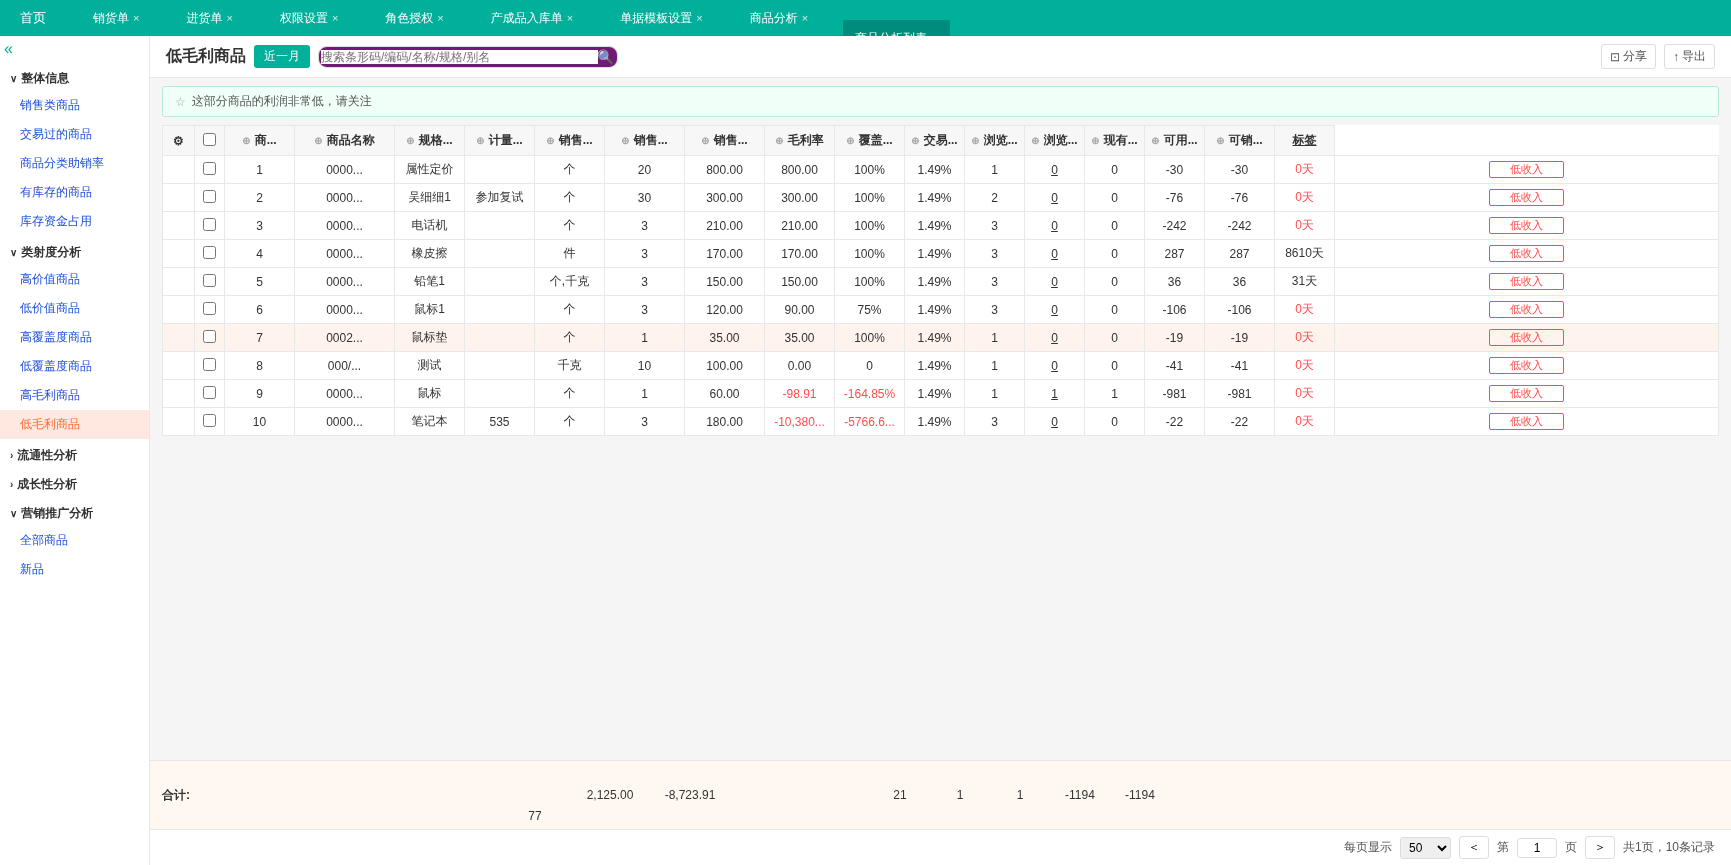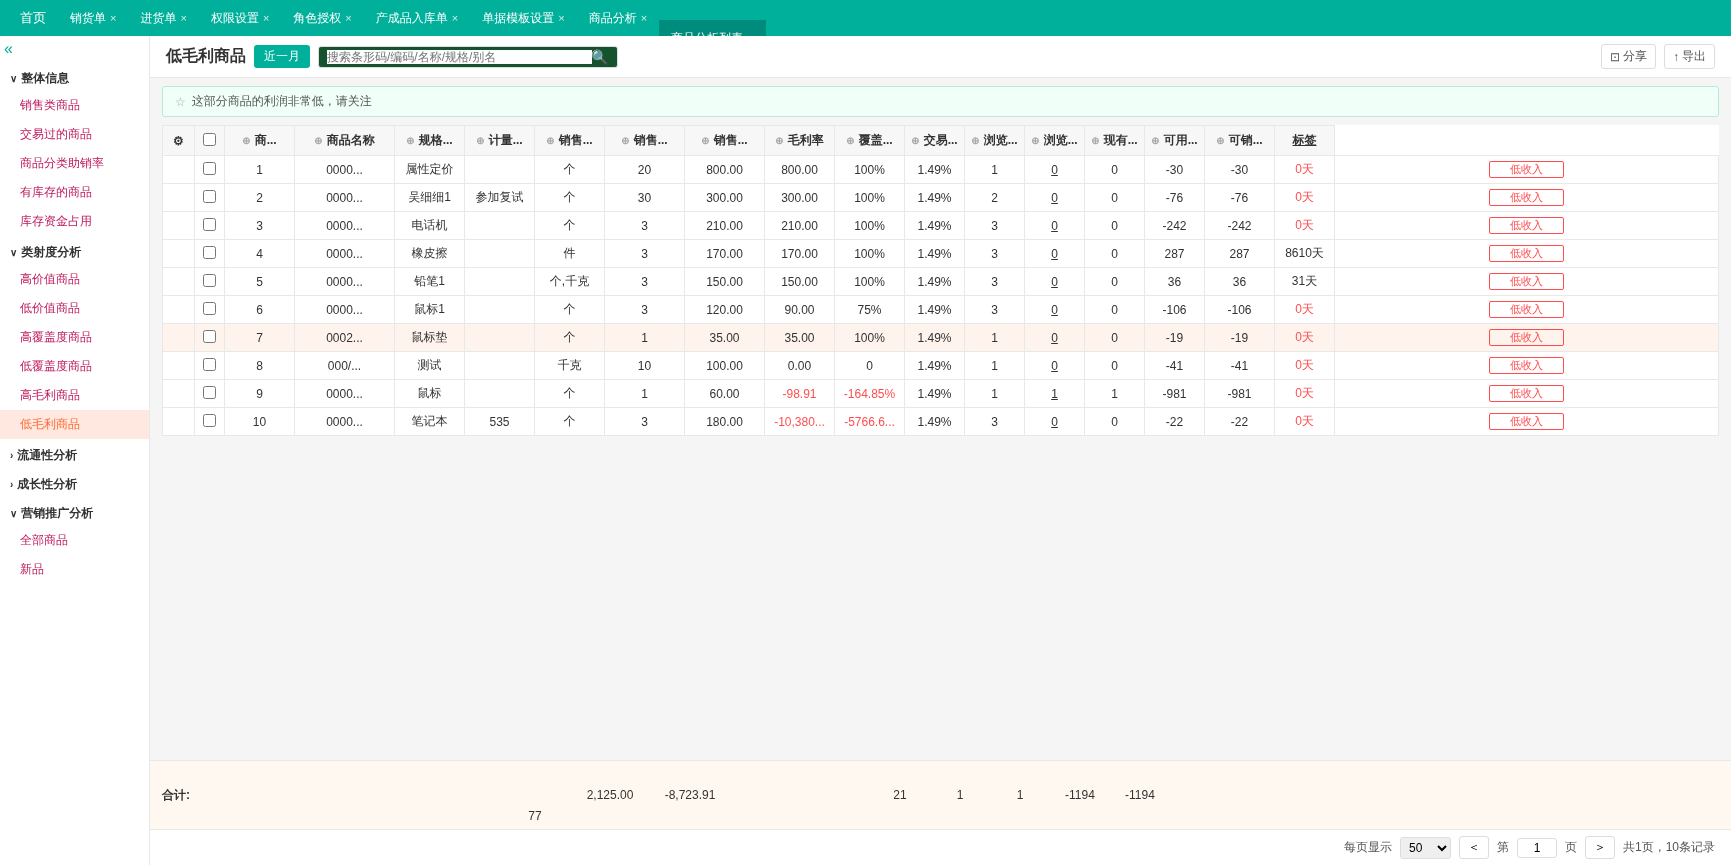--- a/index.html
+++ b/index.html
@@ -5,20 +5,21 @@
     * { box-sizing: border-box; margin: 0; padding: 0; font-family: 'Microsoft YaHei', Arial, sans-serif; font-size: 12px; }
     body { background: #f5f5f5; overflow: hidden; width: 1731px; height: 865px; }
 
     
     .top-nav {
       background: #00b09b;
       display: flex;
       align-items: center;
       height: 36px;
       padding: 0 8px;
+      gap: 23px;
     }
     .top-nav .nav-item {
       color: #fff;
       padding: 0 12px;
       height: 36px;
       display: flex;
       align-items: center;
       cursor: pointer;
       font-size: 13px;
       white-space: nowrap;
@@ -52,21 +53,21 @@
       display: flex;
       align-items: center;
       cursor: pointer;
     }
     .sidebar-group-title .arrow {
       margin-right: 4px;
       font-size: 10px;
     }
     .sidebar-item {
       padding: 6px 10px 6px 20px;
-      color: #be185d;
+      color: #1d4ed8;
       cursor: pointer;
       font-size: 12px;
     }
     .sidebar-item.active { background: #ffe8e0; color: #ff6b35; }
 
     
     .content-area {
       flex: 1;
       display: flex;
       flex-direction: column;
@@ -93,23 +94,23 @@
       border: none;
       border-radius: 3px;
       padding: 3px 10px;
       cursor: pointer;
       font-size: 12px;
     }
     .search-box {
       display: flex;
       align-items: center;
       border: 1px solid #ddd;
-      border-radius: 3px;
-      padding: 2px 8px;
-      background: #14532d;
+      border-radius: 9px;
+      padding: 2px 2px;
+      background: #701a75;
       flex: 1;
       max-width: 300px;
     }
     .search-box input {
       border: none;
       outline: none;
       font-size: 12px;
       color: #999;
       width: 100%;
     }

